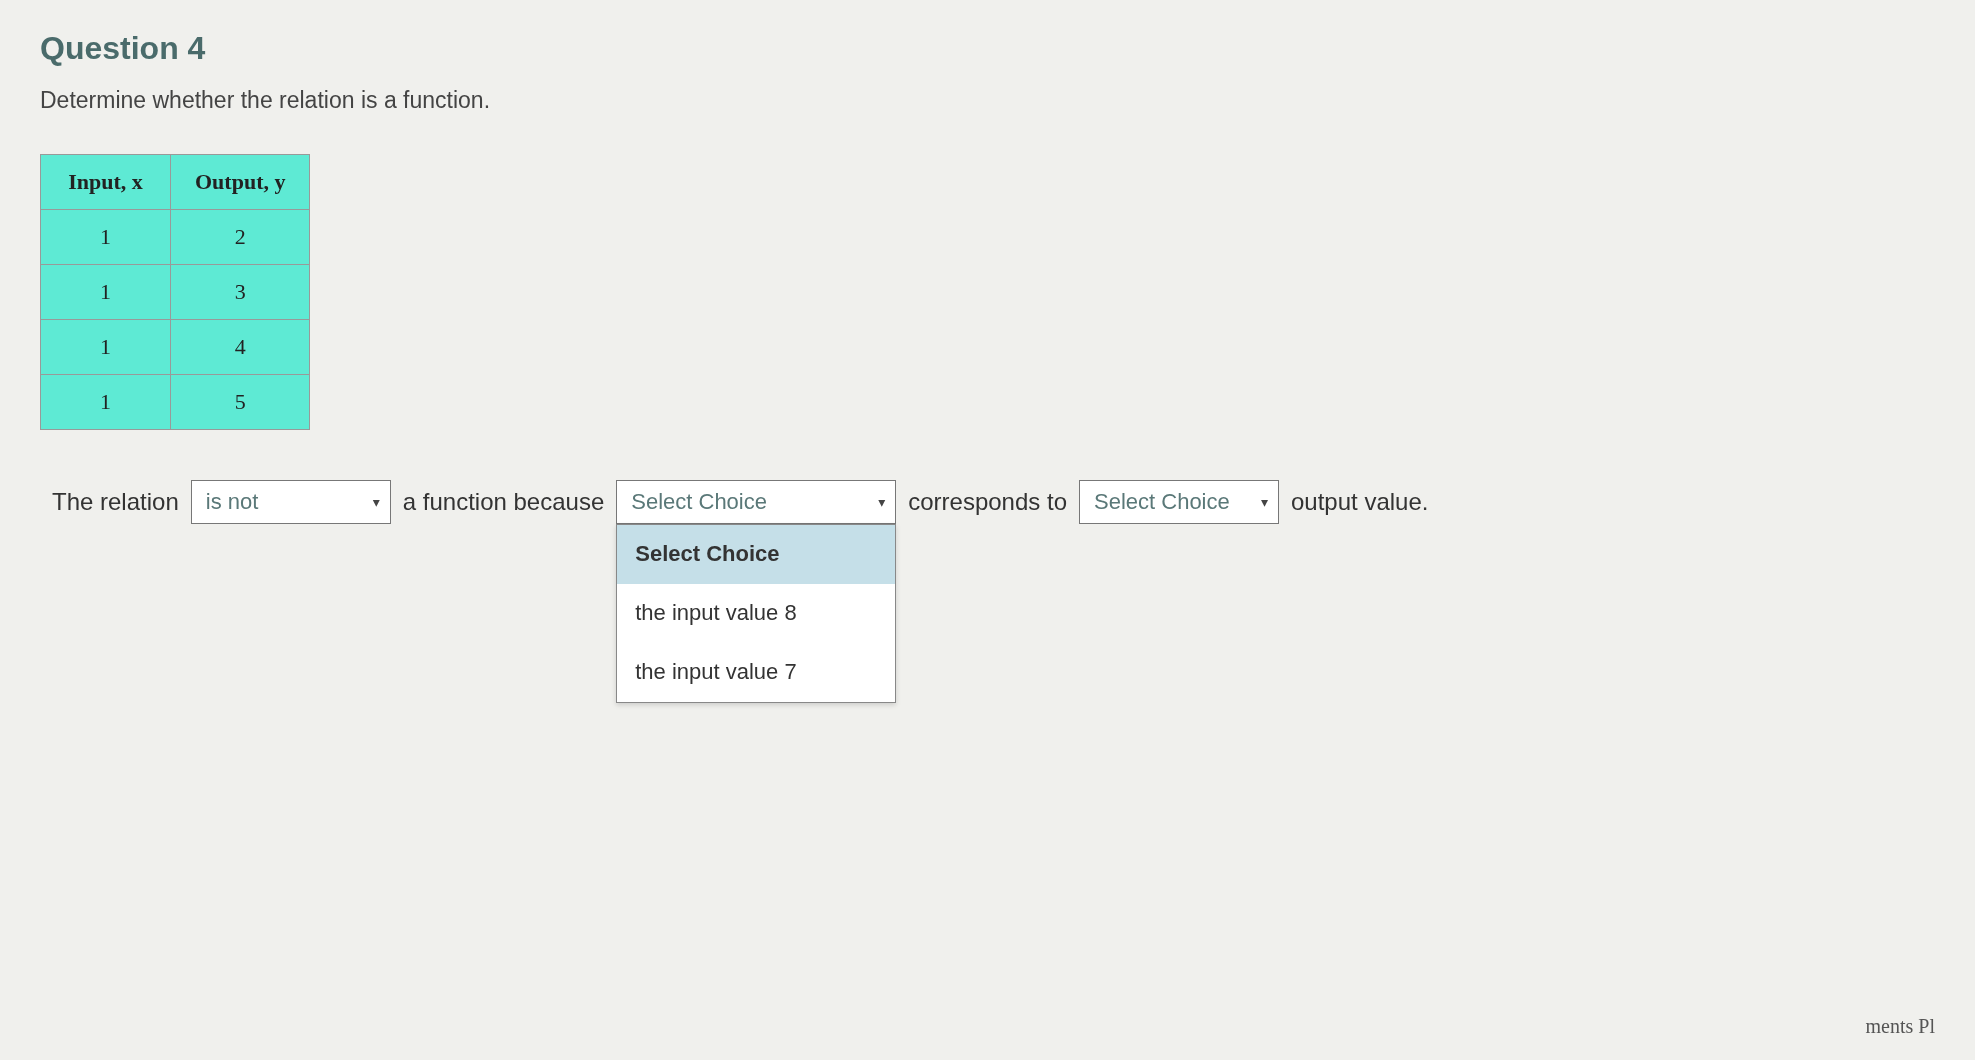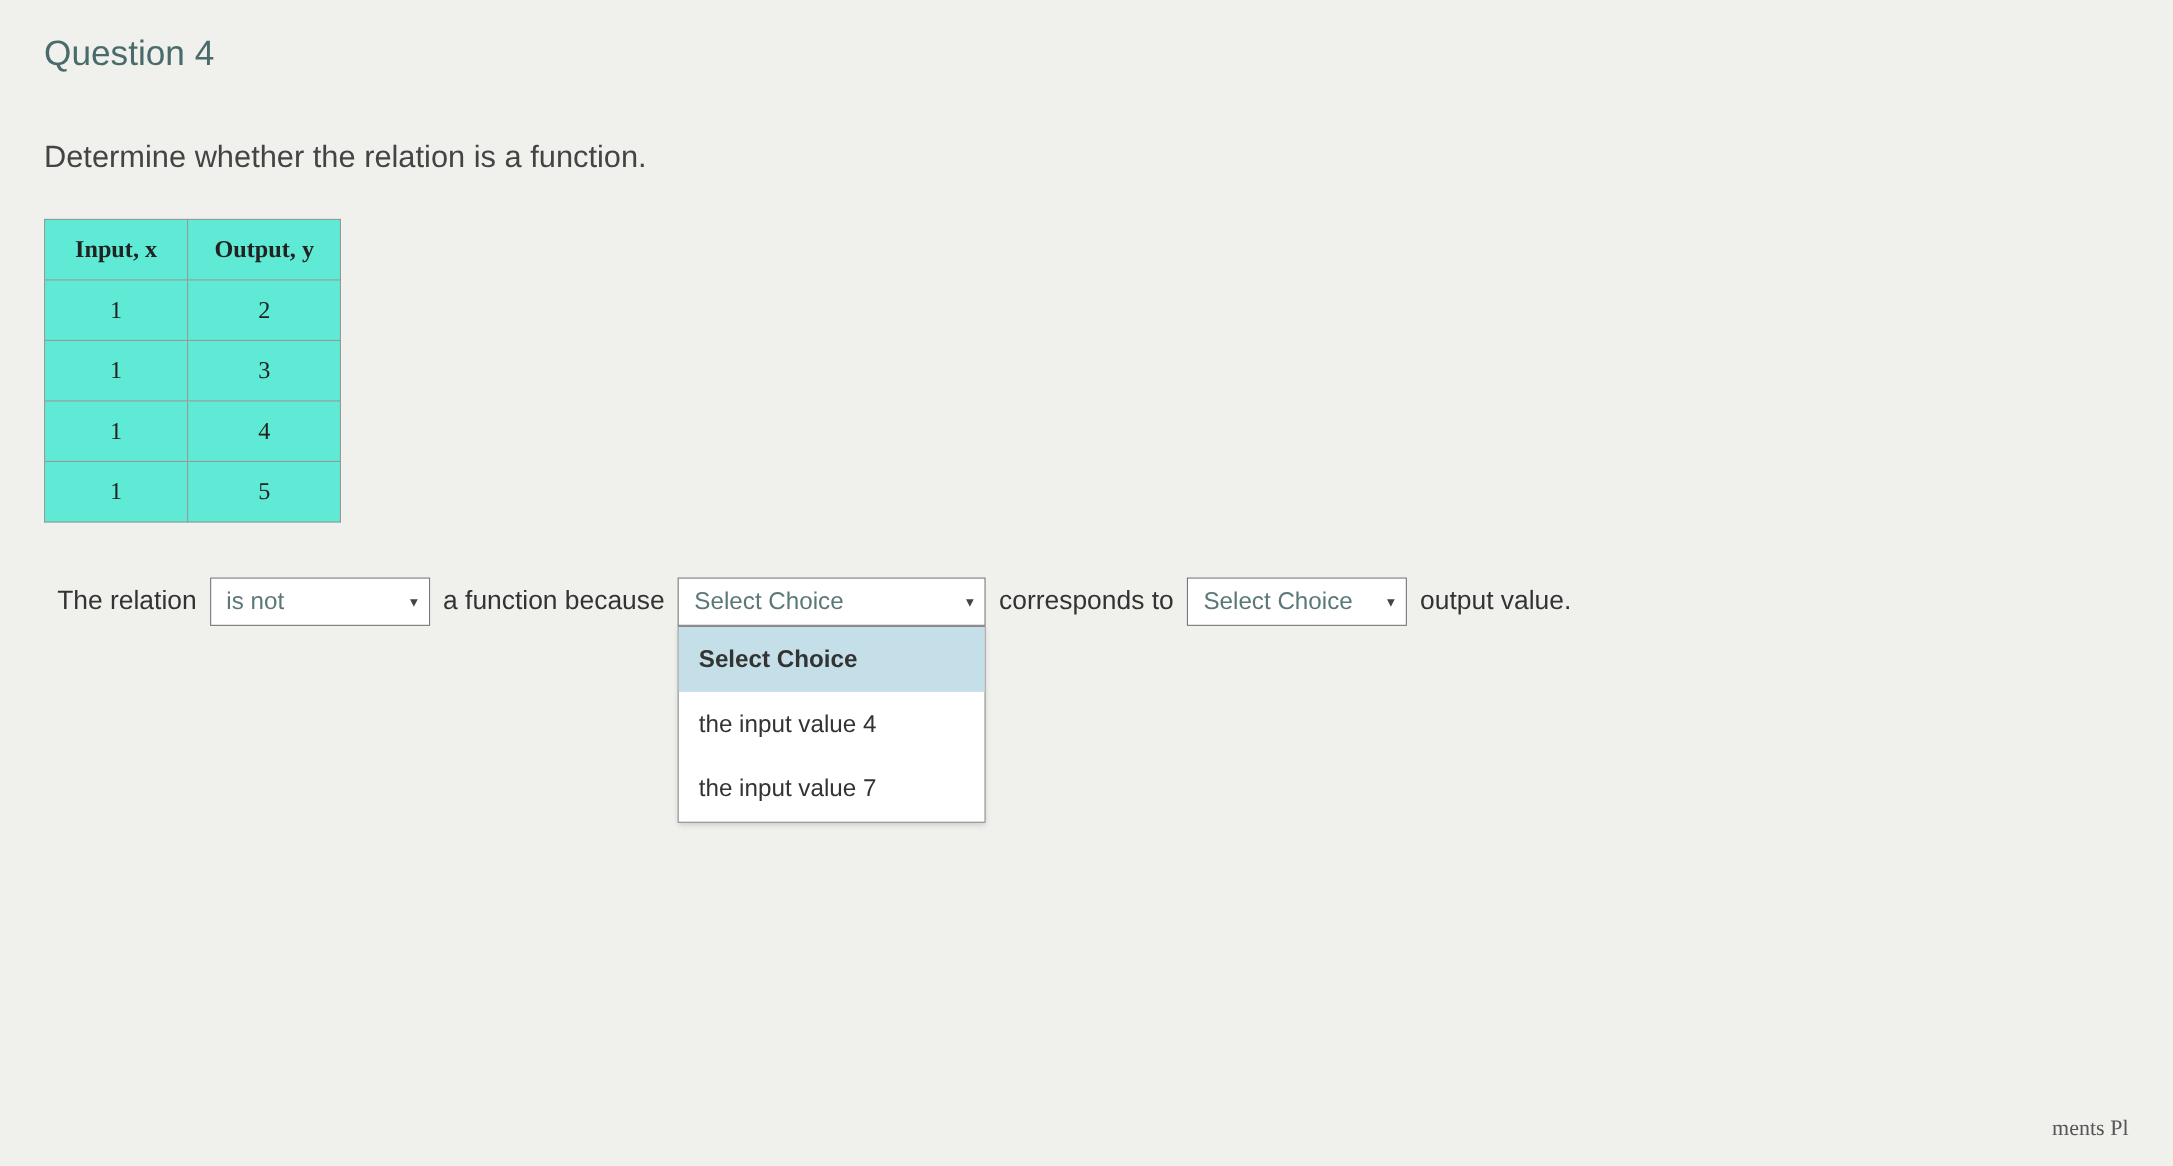--- a/index.html
+++ b/index.html
@@ -10,26 +10,26 @@
     body {
       font-family: Arial, Helvetica, sans-serif;
       background: #f0f0ed;
       padding: 30px 40px;
       color: #333;
       min-width: 1975px;
       min-height: 1060px;
     }
     .question-title {
       font-size: 32px;
-      font-weight: normal;
+      font-weight: bold;
       color: #4a6b6b;
-      margin-bottom: 60px;
+      margin-bottom: 20px;
     }
     .question-prompt {
-      font-size: 28px;
+      font-size: 23px;
       color: #444;
       margin-bottom: 40px;
     }
     .data-table {
       border-collapse: collapse;
       margin-bottom: 50px;
       background: #5eead4;
     }
     .data-table th, .data-table td {
       border: 1px solid #999;
@@ -164,21 +164,21 @@
 
   <span class="sentence-text">a function because</span>
 
   <div class="select-wrap">
     <div class="select-box" style="min-width:280px;">
       <span>Select Choice</span>
       <span class="chevron">▾</span>
     </div>
     <div class="dropdown-list">
       <div class="dropdown-item highlighted">Select Choice</div>
-      <div class="dropdown-item">the input value 4</div>
+      <div class="dropdown-item">the input value 8</div>
       <div class="dropdown-item">the input value 7</div>
     </div>
   </div>
 
   <span class="sentence-text">corresponds to</span>
 
   <div class="select-wrap">
     <div class="select-box select-box-narrow">
       <span>Select Choice</span>
       <span class="chevron">▾</span>

